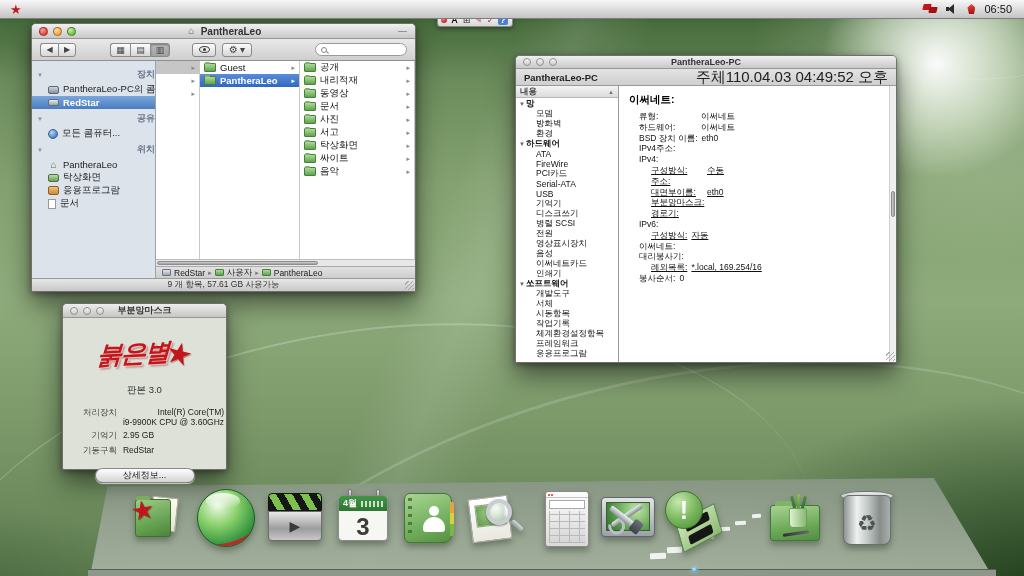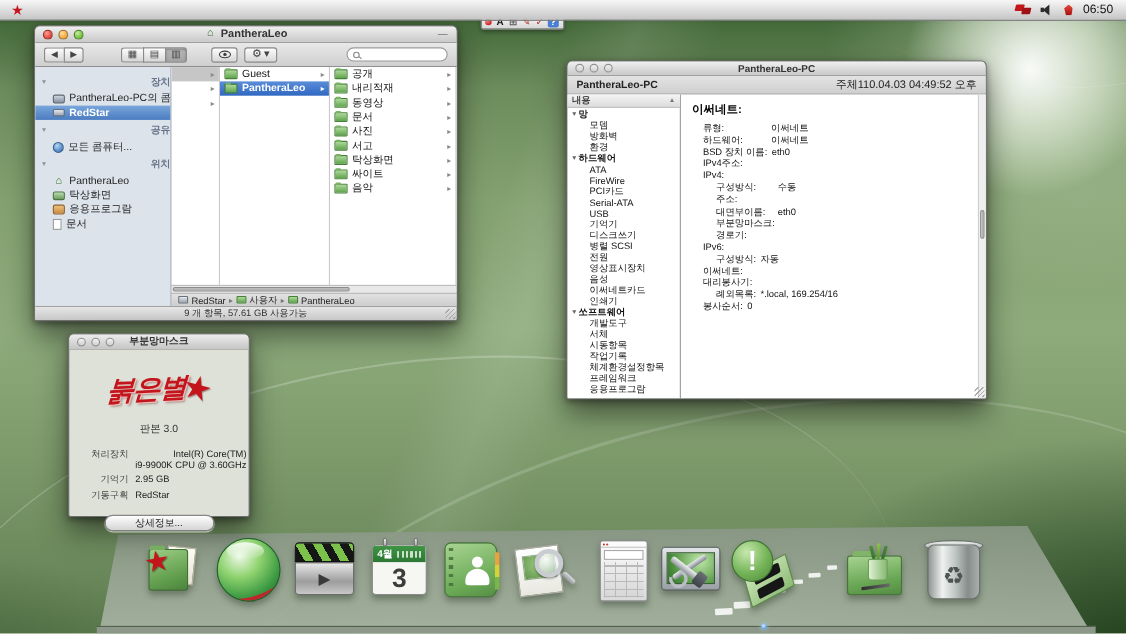--- a/index.html
+++ b/index.html
@@ -129,34 +129,34 @@
   .grip { position:absolute; right:1px; bottom:1px; width:9px; height:9px;
     background:repeating-linear-gradient(135deg, transparent 0 2px, #9a9a9a 2px 3px); opacity:.8; }
 
   
   #profiler { left:515px; top:55px; width:382px; height:308px; display:flex; flex-direction:column; }
   #profiler .titlebar { height:13px; }
   #profiler .tb-title { font-size:9px; }
   #profiler .lights { top:2px; } #profiler .light { width:8px; height:8px; }
   .prof-header { height:17px; background:linear-gradient(180deg,#e3e3e3,#cfcfcf); border-bottom:1px solid #9a9a9a; display:flex; align-items:center; justify-content:space-between; padding:0 8px; }
   .prof-name { font-size:9.5px; font-weight:bold; color:#222; }
-  .prof-date { font-size:10px; color:#222;text-align:center; }
+  .prof-date { font-size:15px; color:#222;text-align:center; }
   .prof-body { flex:1; display:flex; min-height:0; background:#fff; }
   .tree-pane { width:103px; border-right:1px solid #9a9a9a; display:flex; flex-direction:column; }
   .tree-head { height:12px; background:linear-gradient(180deg,#f4f4f4,#dcdcdc); border-bottom:1px solid #b5b5b5; display:flex; align-items:center; font-size:8.5px; font-weight:bold; color:#444; padding:0 4px; }
   .tree-head .sort { margin-left:auto; font-size:6px; color:#777; }
   .tree-list { flex:1; overflow:hidden; padding-top:1px; }
   .trow { height:10px; display:flex; align-items:center; font-size:8.5px; color:#111; white-space:nowrap; }
   .trow .tri { width:7px; font-size:6px; color:#666; margin-left:3px; }
   .trow.group { font-weight:bold; }
   .trow.child { padding-left:20px; }
   .detail-pane { flex:1; position:relative; padding:7px 10px; overflow:hidden; }
   .detail-title { font-size:10.5px; font-weight:bold; color:#000; margin-bottom:4px; }
   .drow { display:flex; font-size:8.5px; color:#111; line-height:10.8px; }
-  .drow.i1 { padding-left:10px; } .drow.i2 { padding-left:22px; }
+  .drow.i1 { padding-left:10px; } .drow.i2 { padding-left:22px;text-decoration:underline; }
   .drow .dkey { white-space:nowrap; }
   .drow.i1 .dkey.tab { min-width:58px; } .drow.i2 .dkey.tab { min-width:52px; }
   .drow .dval { white-space:nowrap; margin-left:4px; }
   .vscroll { position:absolute; right:0; top:0; bottom:0; width:7px; background:#efefef; border-left:1px solid #cfcfcf; }
   .vthumb { position:absolute; left:1px; top:38%; width:4px; height:26px; background:linear-gradient(90deg,#cfcfcf,#9f9f9f); border:1px solid #8c8c8c; border-radius:2px; }
 
   
   #about { left:62px; top:303px; width:165px; height:167px; background:#dde1d7; display:flex; flex-direction:column; }
   #about .titlebar { height:14px; background:linear-gradient(180deg,#ededed,#c6c6c6); }
   #about .tb-title { font-size:9px; }

